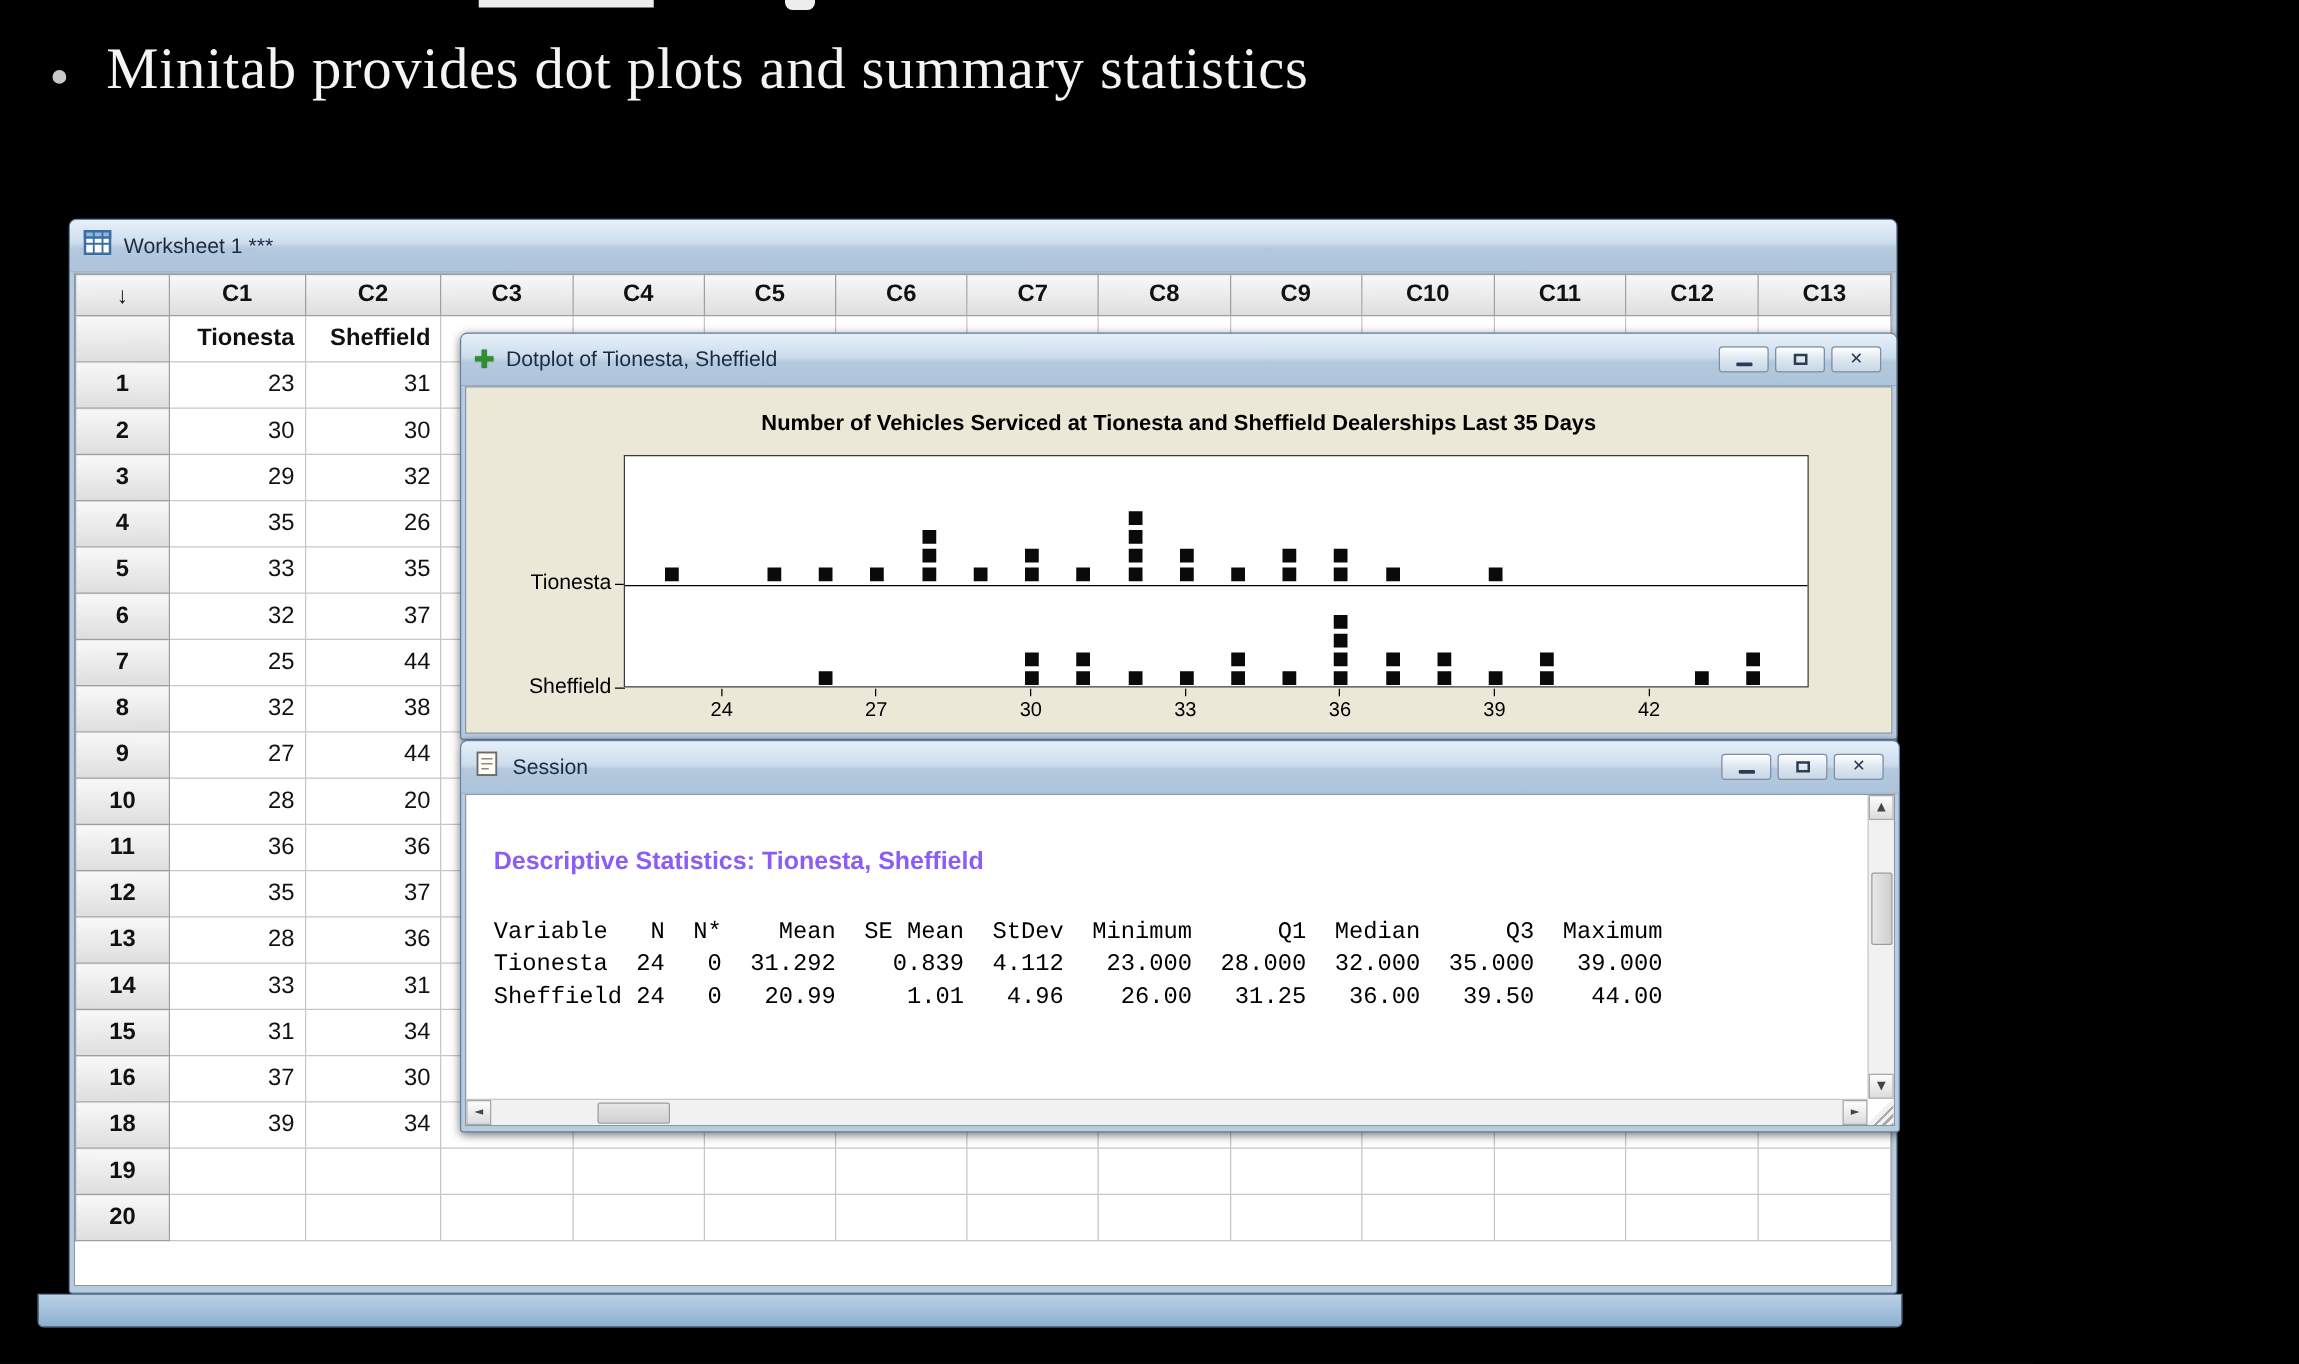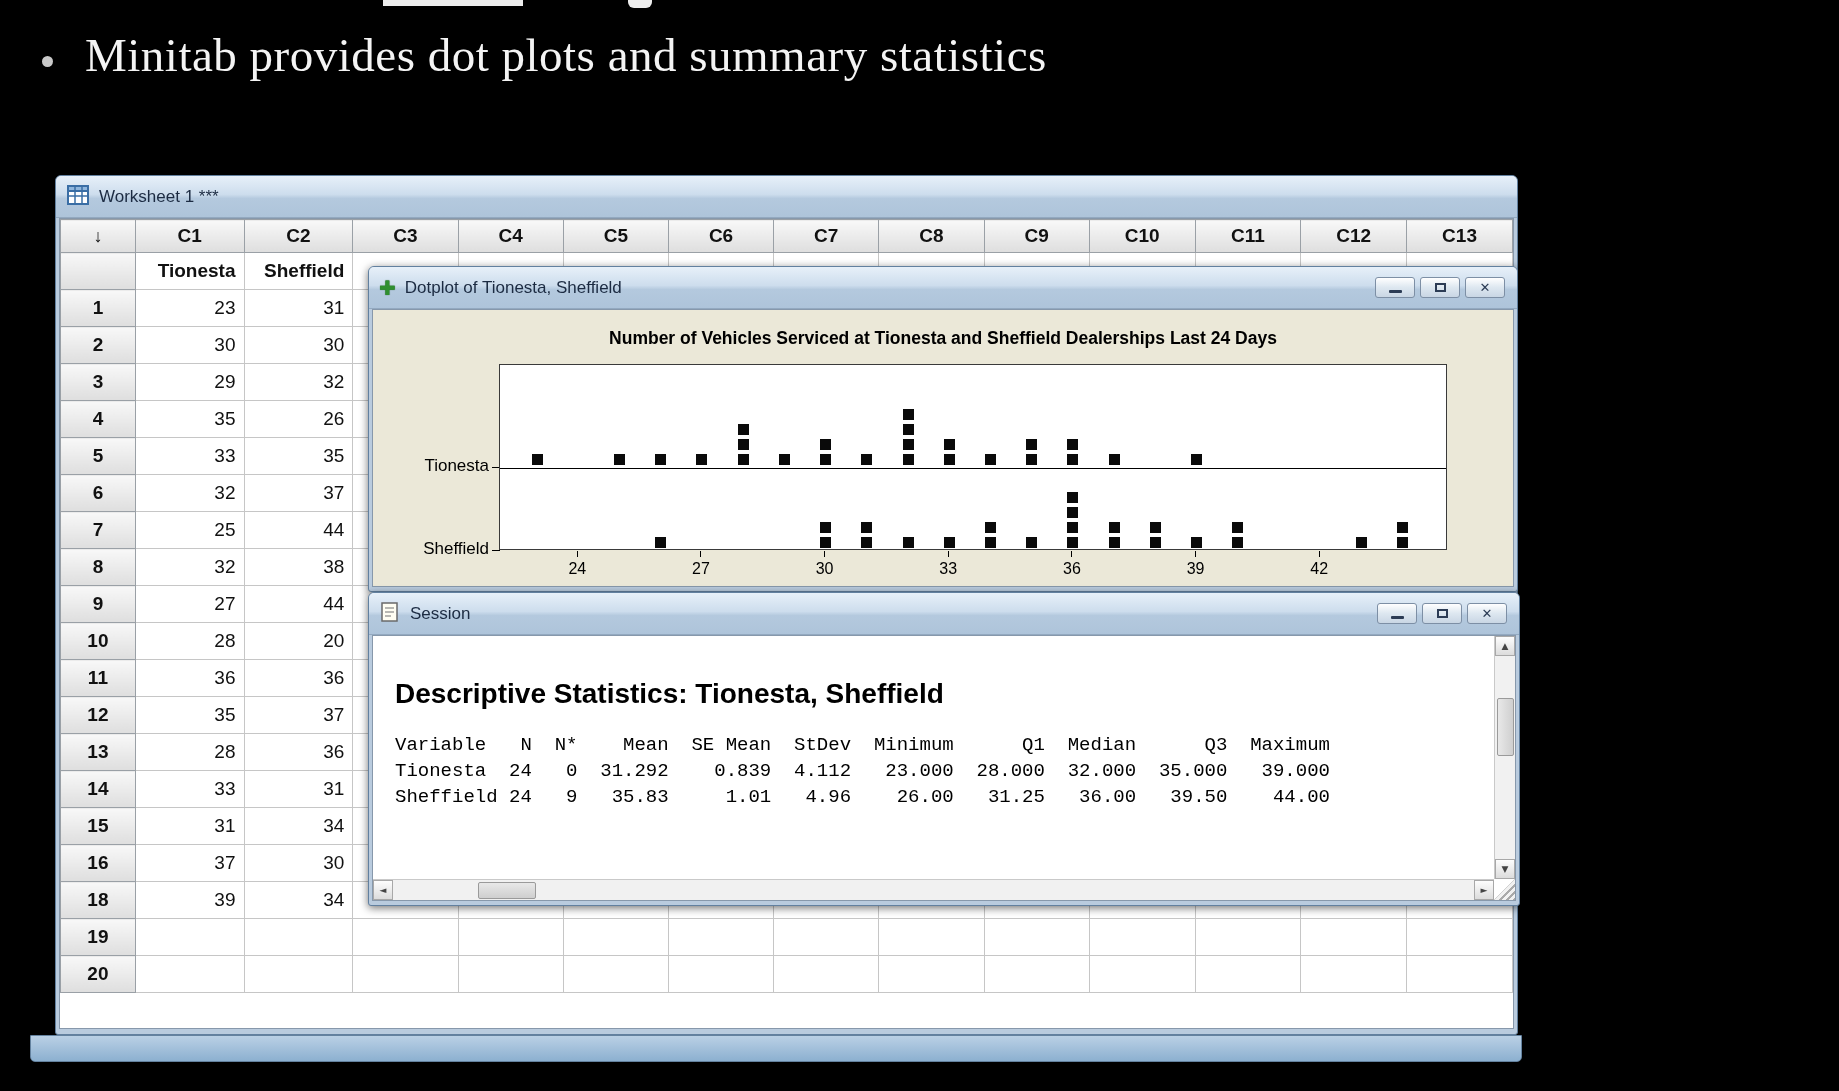--- a/index.html
+++ b/index.html
@@ -56,21 +56,21 @@
   .ytick.t { top:157px; } .ytick.s { top:240px; }
   .x-ticks { position:absolute; left:126px; top:241px; width:948px; height:36px; }
   .xtick { position:absolute; top:0; width:0; }
   .tline { position:absolute; left:-0.5px; top:0; width:1px; height:6px; background:#000; }
   .tlabel { position:absolute; top:9px; transform:translateX(-50%); font-size:16px; color:#000; }
   .graph-icon { color:#2f8f2f; font-size:20px; line-height:1; text-shadow:0 0 1px #145214; }
 
   
   .session-window { left:368px; top:592px; width:1152px; height:314px; z-index:3; }
   .sess-content { background:#fff; height:266px; }
-  .sess-heading { position:absolute; left:22px; top:42px; font-size:28px; font-weight:bold; color:#000000; }
+  .sess-heading { position:absolute; left:22px; top:42px; font-size:20px; font-weight:bold; color:#8b5cf6; }
   .sess-stats { position:absolute; left:22px; top:96px; font-family:"Liberation Mono", monospace;
                 font-size:19px; line-height:26px; color:#000; white-space:pre; }
   .vsb { position:absolute; top:0; right:0; bottom:21px; width:21px; background:#f1f1f1; border-left:1px solid #c9c9c9; }
   .hsb { position:absolute; left:0; right:21px; bottom:0; height:21px; background:#f1f1f1; border-top:1px solid #c9c9c9; }
   .sb-btn { position:absolute; width:20px; height:20px; background:linear-gradient(#fdfdfd,#dcdcdc); border:1px solid #a8a8a8;
             font-size:9px; color:#444; display:flex; align-items:center; justify-content:center;
             font-family:"DejaVu Sans", sans-serif; }
   .vsb .up { top:0; left:0; } .vsb .down { bottom:0; left:0; }
   .hsb .left { left:0; top:0; } .hsb .right { right:0; top:0; }
   .v-thumb { position:absolute; left:2px; top:62px; width:17px; height:58px; background:linear-gradient(90deg,#e8e8e8,#cfcfcf); border:1px solid #9a9a9a; border-radius:2px; }
@@ -463,21 +463,21 @@
           </span>
         <span class="win-btn">
             <span class="g-res"></span>
           </span>
         <span class="win-btn">
             <span class="g-close">✕</span>
           </span>
       </span>
     </div>
     <div class="win-content dp-content">
-      <div class="chart-title">Number of Vehicles Serviced at Tionesta and Sheffield Dealerships Last 24 Days</div>
+      <div class="chart-title">Number of Vehicles Serviced at Tionesta and Sheffield Dealerships Last 35 Days</div>
       <div class="ylabel t">Tionesta</div>
       <div class="ylabel s">Sheffield</div>
       <div class="ytick t"></div>
       <div class="ytick s"></div>
       <div class="plot-box" id="plot-box">
         <div class="baseline"></div>
       <div class="dot" style="left: 31.5957px; bottom: 84px;"></div>
           <div class="dot" style="left: 114.03px; bottom: 84px;"></div>
           <div class="dot" style="left: 155.248px; bottom: 84px;"></div>
           <div class="dot" style="left: 196.465px; bottom: 84px;"></div>
@@ -579,21 +579,21 @@
           </span>
         <span class="win-btn">
             <span class="g-close">✕</span>
           </span>
       </span>
     </div>
     <div class="win-content sess-content">
       <div class="sess-heading">Descriptive Statistics: Tionesta, Sheffield</div>
       <pre class="sess-stats">Variable   N  N*    Mean  SE Mean  StDev  Minimum      Q1  Median      Q3  Maximum
 Tionesta  24   0  31.292    0.839  4.112   23.000  28.000  32.000  35.000   39.000
-Sheffield 24   9   35.83     1.01   4.96    26.00   31.25   36.00   39.50    44.00</pre>
+Sheffield 24   0   20.99     1.01   4.96    26.00   31.25   36.00   39.50    44.00</pre>
       <div class="vsb">
         <span class="sb-btn up">▲</span>
         <span class="v-thumb"></span>
         <span class="sb-btn down">▼</span>
       </div>
       <div class="hsb">
         <span class="sb-btn left">◄</span>
         <span class="h-thumb"></span>
         <span class="sb-btn right">►</span>
       </div>

